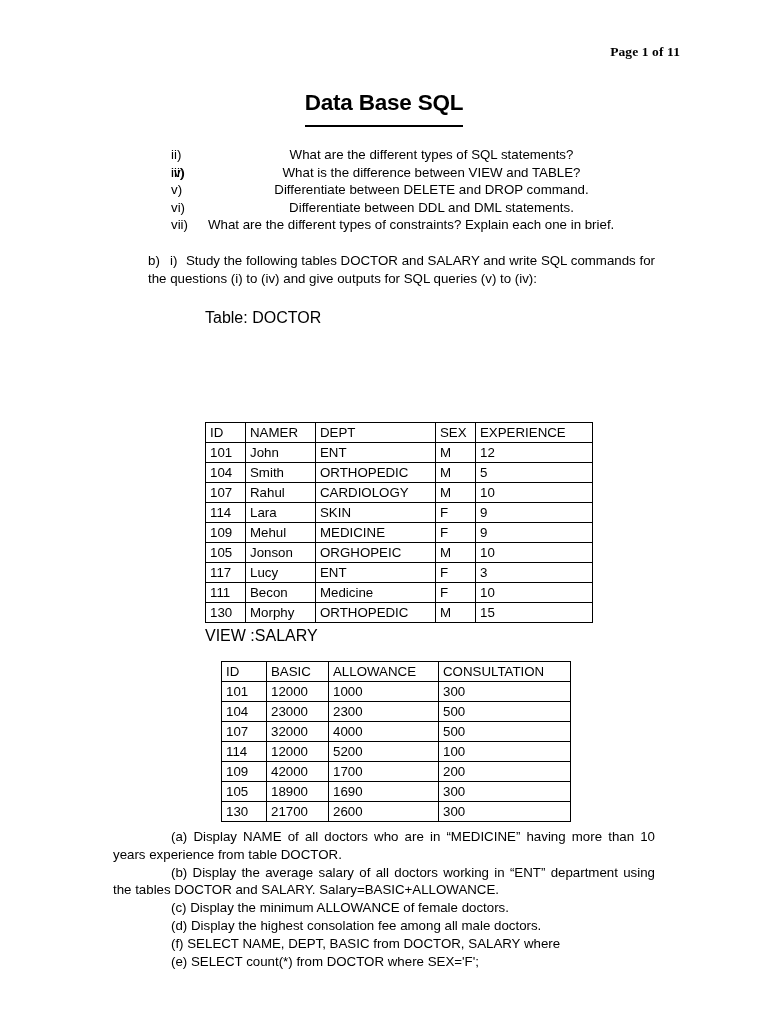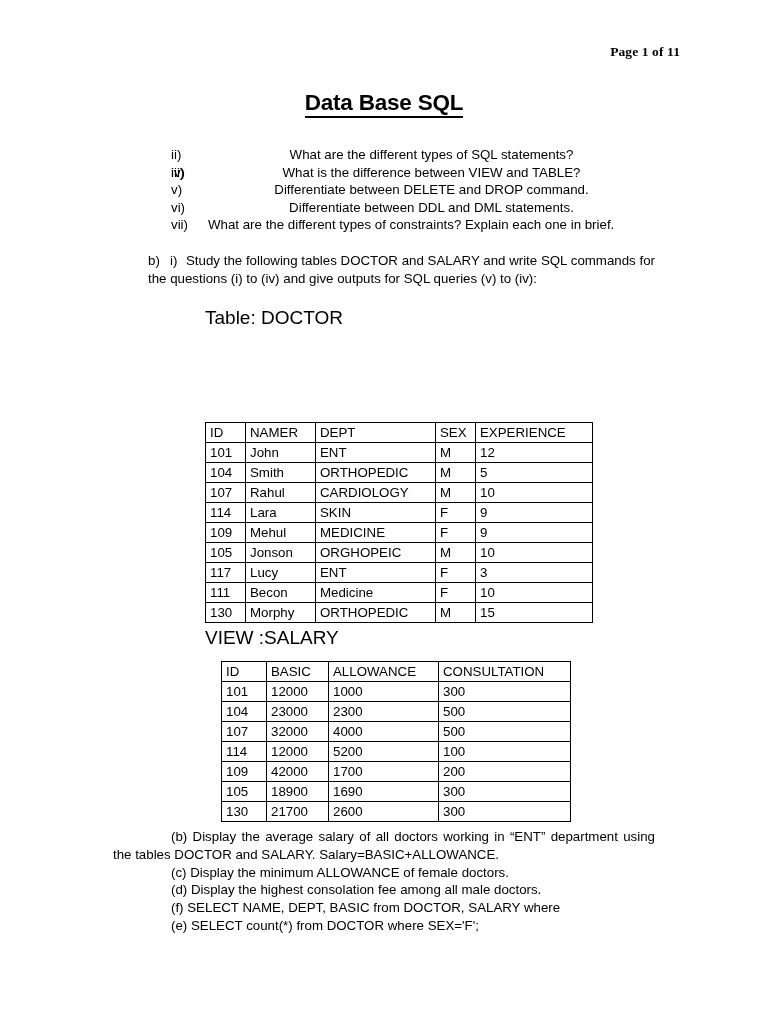--- a/index.html
+++ b/index.html
@@ -45,21 +45,21 @@
     left: 0;
     top: 90px;
     width: 768px;
     text-align: center;
     font-size: 22.5px;
     font-weight: bold;
     letter-spacing: -0.2px;
   }
   .doc-title span {
     border-bottom: 2.3px solid #000;
-    padding-bottom: 1px;
+    padding-bottom: 10px;
   }
 
   
   .content {
     position: absolute;
     left: 113px;
     top: 136px;
     width: 542px;
     font-size: 13.3px;
     line-height: 17.6px;
@@ -121,21 +121,21 @@
     width: 22px;
   }
 
   .spacer-10 { height: 10px; }
   .spacer-18 { height: 18px; }
   .spacer-22 { height: 22px; }
 
   .tbl-caption {
     margin: 0;
     padding-left: 92px;
-    font-size: 19px;
+    font-size: 16px;
   }
   .tbl-caption.salary {
     padding-left: 92px;
   }
 
   
   table.grid {
     border-collapse: collapse;
     font-size: 13.3px;
     table-layout: fixed;
@@ -396,20 +396,21 @@
           <td>130</td>
           <td>21700</td>
           <td>2600</td>
           <td>300</td>
         </tr>
       </tbody>
     </table>
   </div>
 
   <div class="lower">
+    <p class="qitem">(a) Display NAME of all doctors who are in “MEDICINE” having more than 10 years experience from table DOCTOR.</p>
     <p class="qitem">(b) Display the average salary of all doctors working in “ENT” department using the tables DOCTOR and SALARY. Salary=BASIC+ALLOWANCE.</p>
     <p class="qitem-tight">(c) Display the minimum ALLOWANCE of female doctors.</p>
     <p class="qitem-tight">(d) Display the highest consolation fee among all male doctors.</p>
     <p class="qitem-tight">(f) SELECT NAME, DEPT, BASIC from DOCTOR, SALARY where</p>
     <p class="qitem-tight">(e) SELECT count(*) from DOCTOR where SEX='F';</p>
   </div>
 
 </div>
 
 </body></html>

